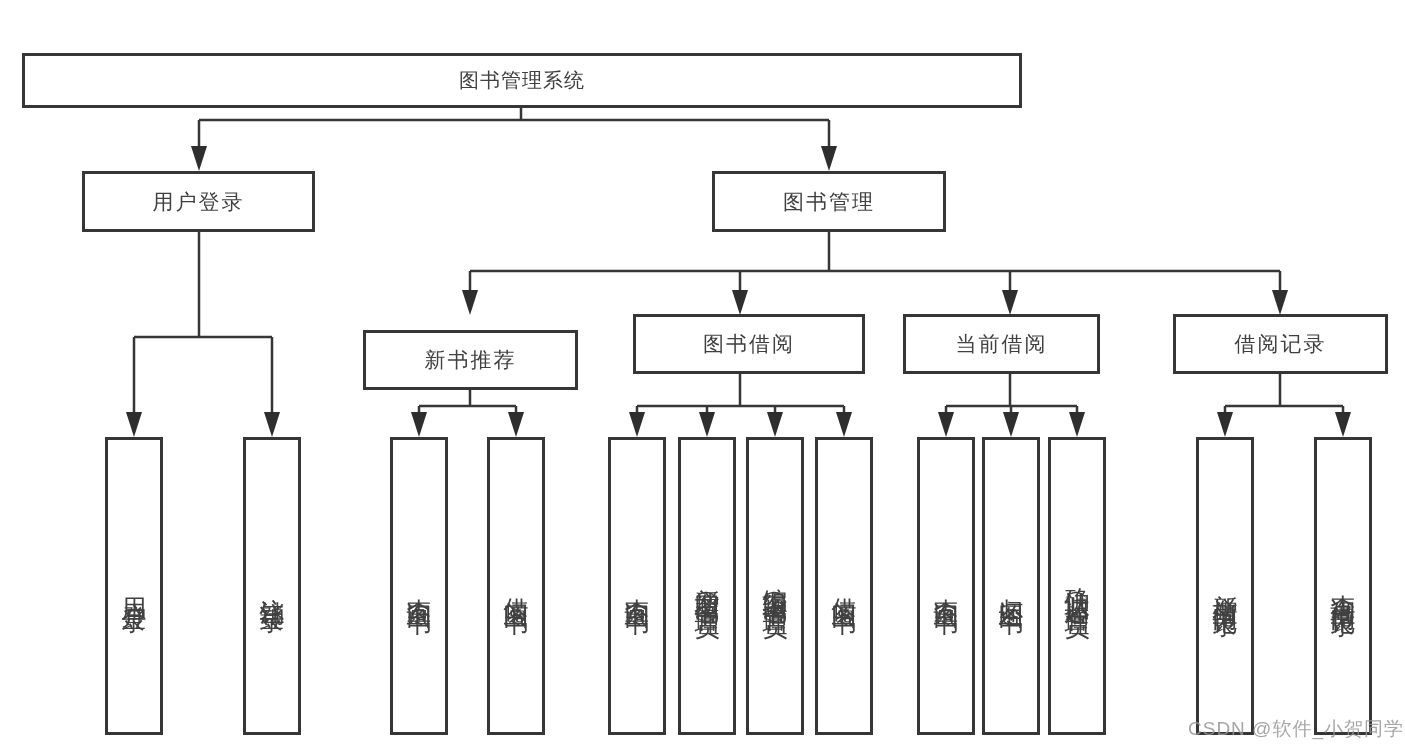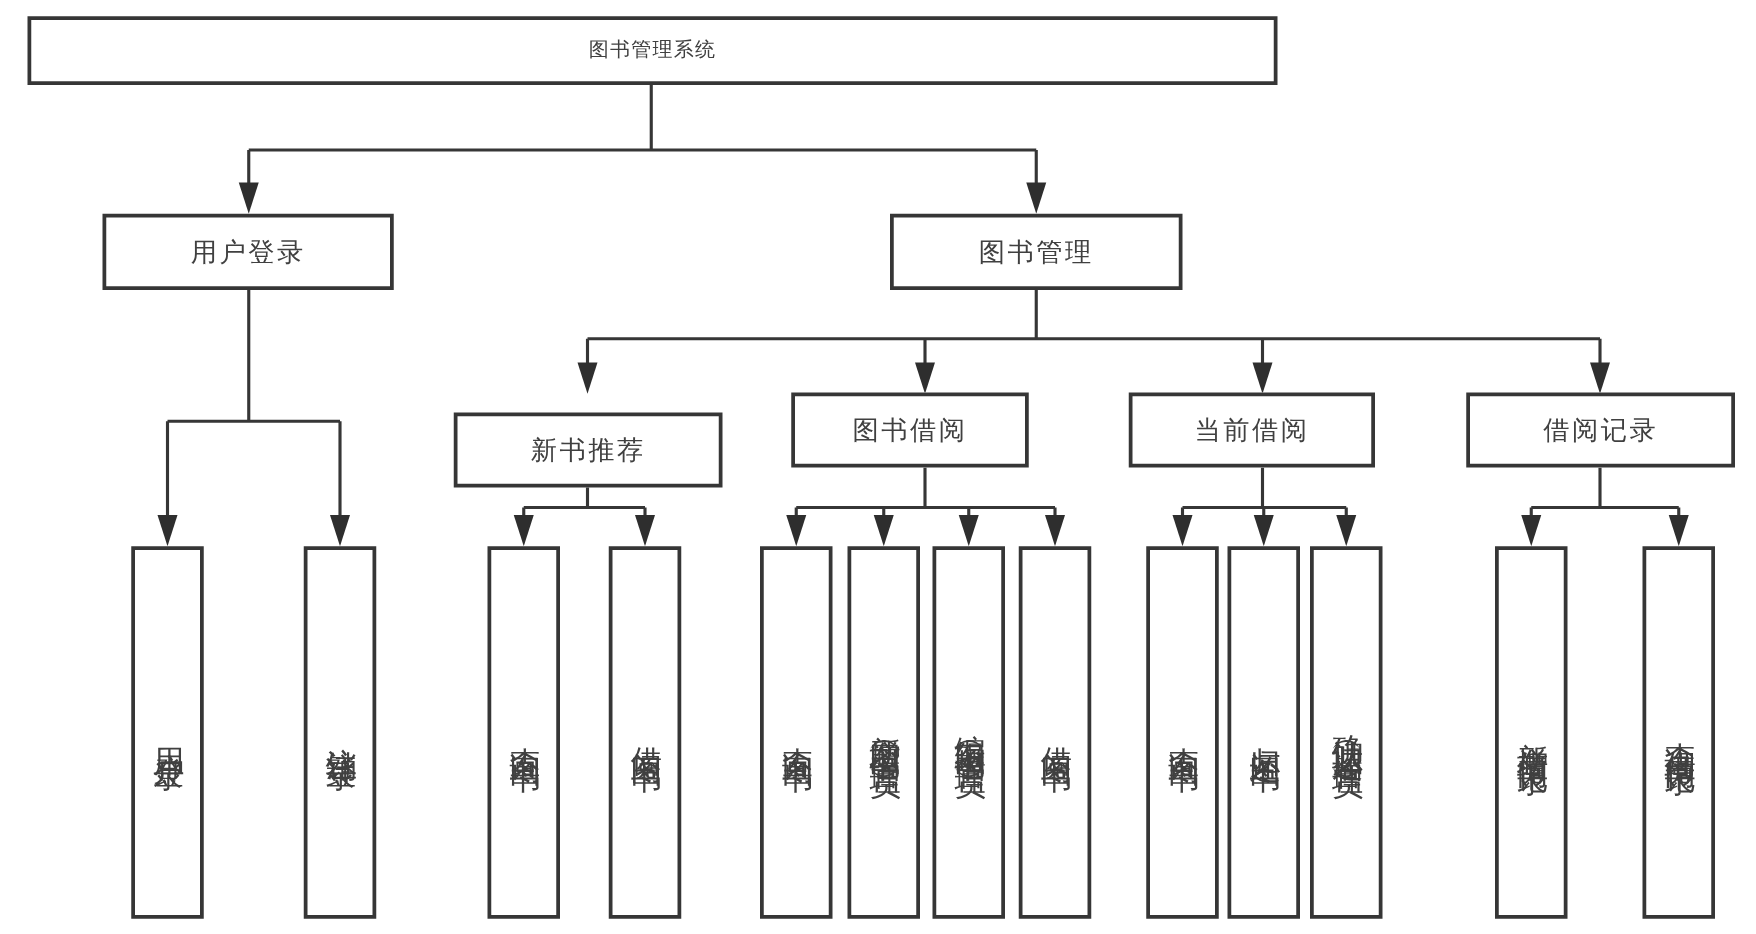--- a/index.html
+++ b/index.html
@@ -22,21 +22,21 @@
     box-sizing: border-box;
     border: 3px solid #363636;
     background: #ffffff;
     color: #404040;
     display: flex;
     align-items: center;
     justify-content: center;
     text-align: center;
   }
   .h-box { font-size: 21px; letter-spacing: 2px; }
-  .root-box { font-size: 16px; letter-spacing: 1px; }
+  .root-box { font-size: 20px; letter-spacing: 1px; margin-top: 40px; }
   .v-box {
     writing-mode: vertical-rl;
     text-orientation: mixed;
     font-size: 25px;
     letter-spacing: 4px;
     line-height: 1;
   }
   .watermark {
     position: absolute;
     left: 1188px;
@@ -85,21 +85,21 @@
       <polygon points="1335,412 1351,412 1343,437"></polygon>
     </g>
   </svg>
 
   <div class="box h-box root-box" style="left:22px; top:13px; width:1000px; height:55px;">图书管理系统</div>
 
   <div class="box h-box" style="left:82px; top:171px; width:233px; height:61px;">用户登录</div>
   <div class="box h-box" style="left:712px; top:171px; width:234px; height:61px;text-align:center;">图书管理</div>
 
   <div class="box h-box" style="left:363px; top:314px; width:215px; height:60px;margin-top:16px;">新书推荐</div>
-  <div class="box h-box" style="left:633px; top:314px; width:190px; height:60px;">图书借阅</div>
+  <div class="box h-box" style="left:633px; top:314px; width:232px; height:60px;">图书借阅</div>
   <div class="box h-box" style="left:903px; top:314px; width:197px; height:60px;">当前借阅</div>
   <div class="box h-box" style="left:1173px; top:314px; width:215px; height:60px;">借阅记录</div>
 
   <div class="box v-box" style="left:105px; top:437px; width:58px; height:298px;">用户登录</div>
   <div class="box v-box" style="left:243px; top:437px; width:58px; height:298px;">注销登录</div>
 
   <div class="box v-box" style="left:390px; top:437px; width:58px; height:298px;">查询图书</div>
   <div class="box v-box" style="left:487px; top:437px; width:58px; height:298px;">借阅图书</div>
 
   <div class="box v-box" style="left:608px; top:437px; width:58px; height:298px;">查询图书</div>
@@ -107,14 +107,15 @@
   <div class="box v-box" style="left:746px; top:437px; width:58px; height:298px;">编辑图书（管理员）</div>
   <div class="box v-box" style="left:815px; top:437px; width:58px; height:298px;">借阅图书</div>
 
   <div class="box v-box" style="left:917px; top:437px; width:58px; height:298px;">查询图书</div>
   <div class="box v-box" style="left:982px; top:437px; width:58px; height:298px;">归还图书</div>
   <div class="box v-box" style="left:1048px; top:437px; width:58px; height:298px;">确认归还（管理员）</div>
 
   <div class="box v-box" style="left:1196px; top:437px; width:58px; height:298px;">新增借阅记录</div>
   <div class="box v-box" style="left:1314px; top:437px; width:58px; height:298px;">查询借阅记录</div>
 
+  <div class="watermark">CSDN @软件_小贺同学</div>
 
 </div>
 
 </body></html>

